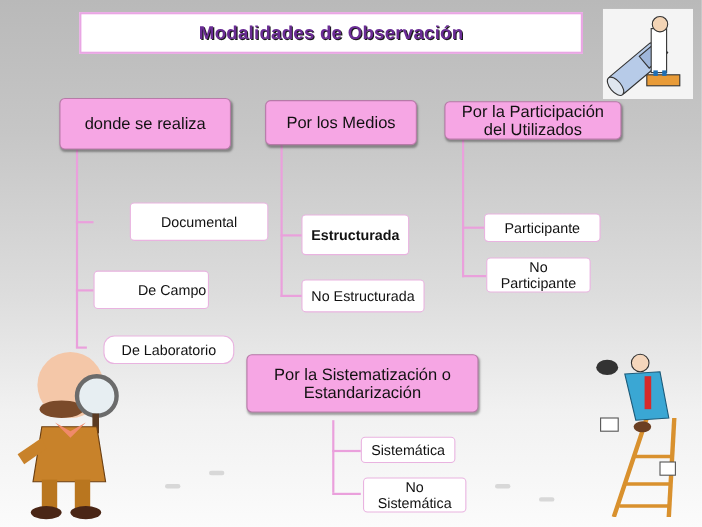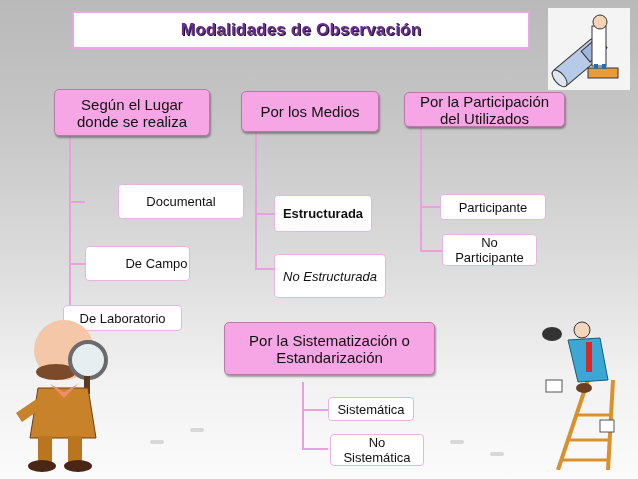--- a/index.html
+++ b/index.html
@@ -53,43 +53,42 @@
 <div class="vline" style="left:420px; top:127px; height:125px;"></div>
 <div class="hline" style="left:420px; top:206px; width:20px;"></div>
 <div class="hline" style="left:420px; top:250px; width:22px;"></div>
 
 <div class="vline" style="left:302px; top:382px; height:66px;"></div>
 <div class="hline" style="left:302px; top:409px; width:26px;"></div>
 <div class="hline" style="left:302px; top:448px; width:26px;"></div>
 
 <div class="cat" style="left:54px; top:89px; width:156px; height:47px;">
   <div>
-    <div>Según el Lugar</div>
     <div>donde se realiza</div>
   </div>
 </div>
 <div class="leaf" style="left:85px; top:184px; width:126px; height:35px;margin-left:33px;">
   <span>Documental</span>
 </div>
 <div class="leaf" style="left:85px; top:246px; width:105px; height:35px;padding-left:38px;">
   <span>De Campo</span>
 </div>
-<div class="leaf" style="left:63px; top:305px; width:119px; height:26px;">
+<div class="leaf" style="left:94px; top:305px; width:119px; height:26px;border-radius:10px;">
   <span>De Laboratorio</span>
 </div>
 
 <div class="cat" style="left:241px; top:91px; width:138px; height:41px;">
   <div>
     <div>Por los Medios</div>
   </div>
 </div>
 <div class="leaf" style="left:274px; top:195px; width:98px; height:37px;font-weight:bold;">
   <span>Estructurada</span>
 </div>
-<div class="leaf" style="left:274px; top:254px; width:112px; height:44px;font-style:italic;">
+<div class="leaf" style="left:274px; top:254px; width:112px; height:30px;">
   <span>No Estructurada</span>
 </div>
 
 <div class="cat" style="left:404px; top:92px; width:161px; height:35px;">
   <div>
     <div>Por la Participación</div>
     <div>del Utilizados</div>
   </div>
 </div>
 <div class="leaf" style="left:440px; top:194px; width:106px; height:26px;">

